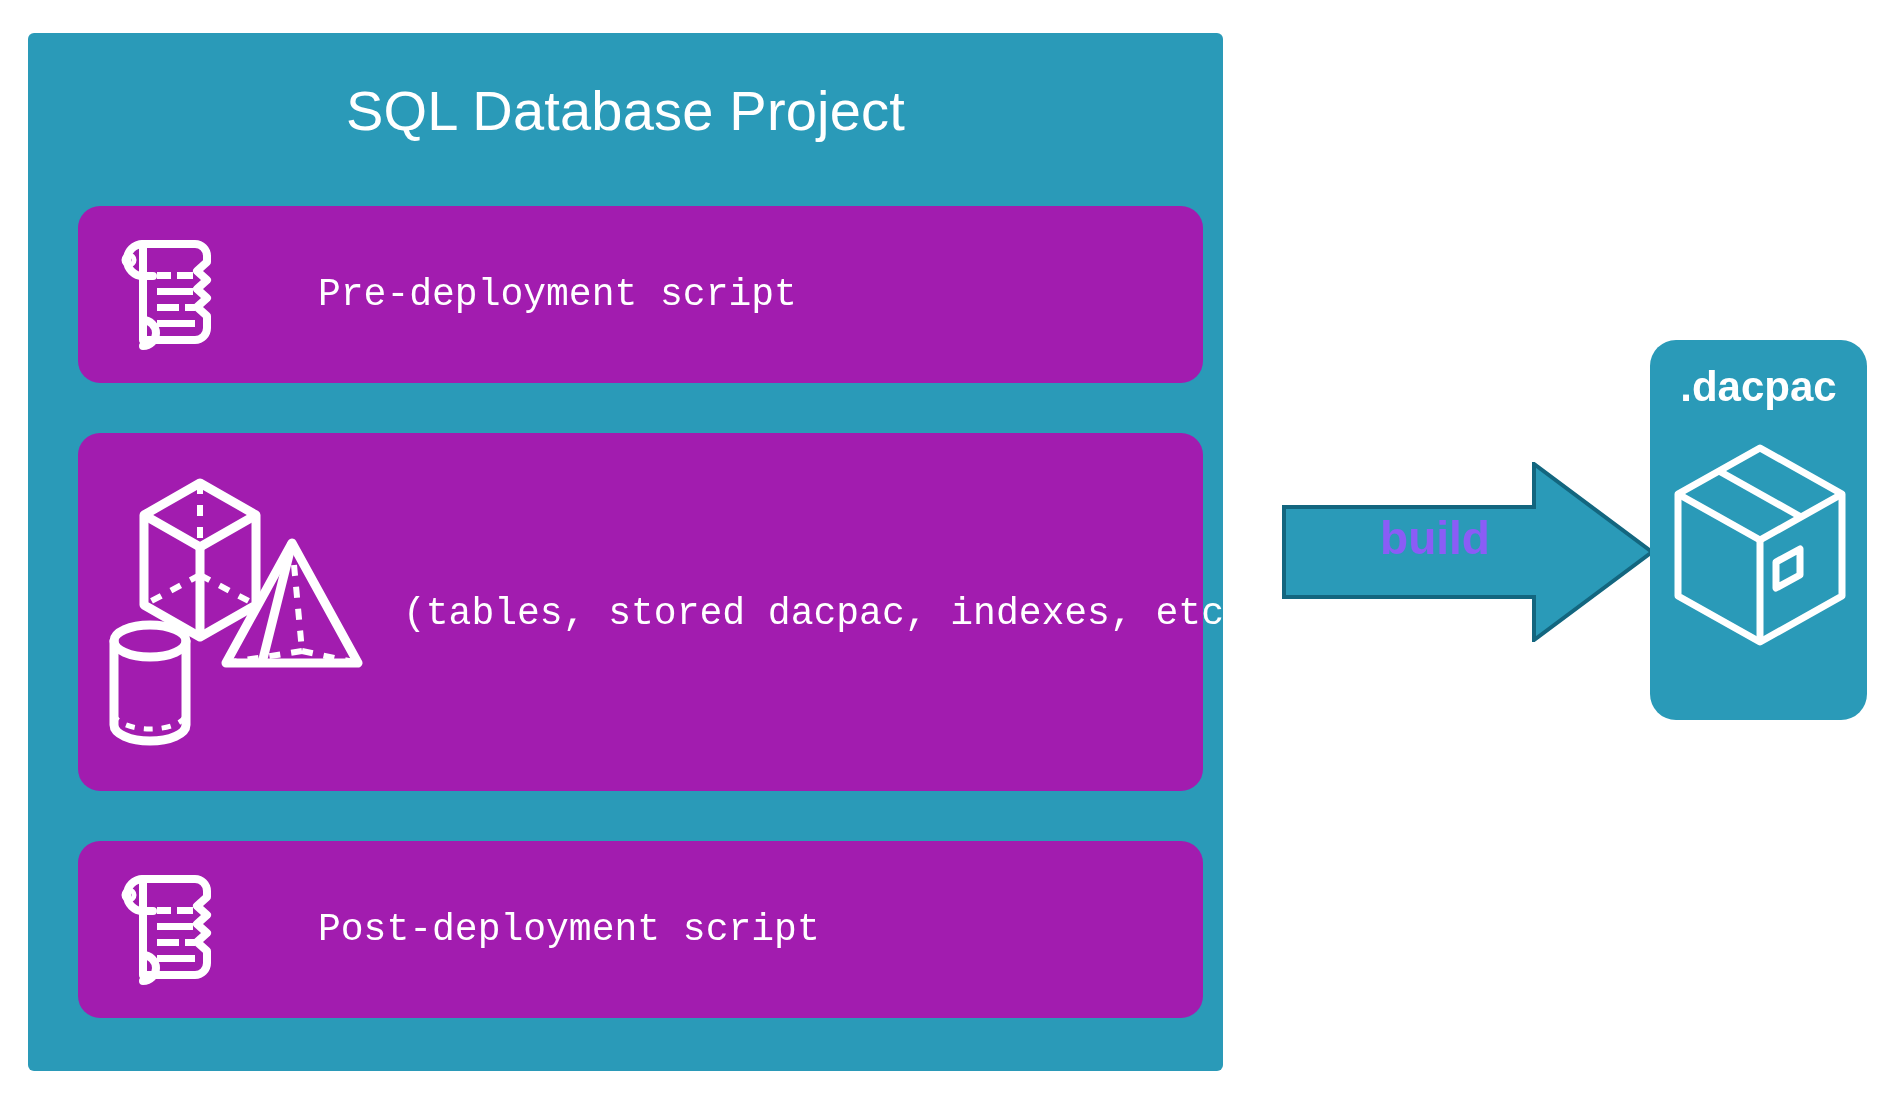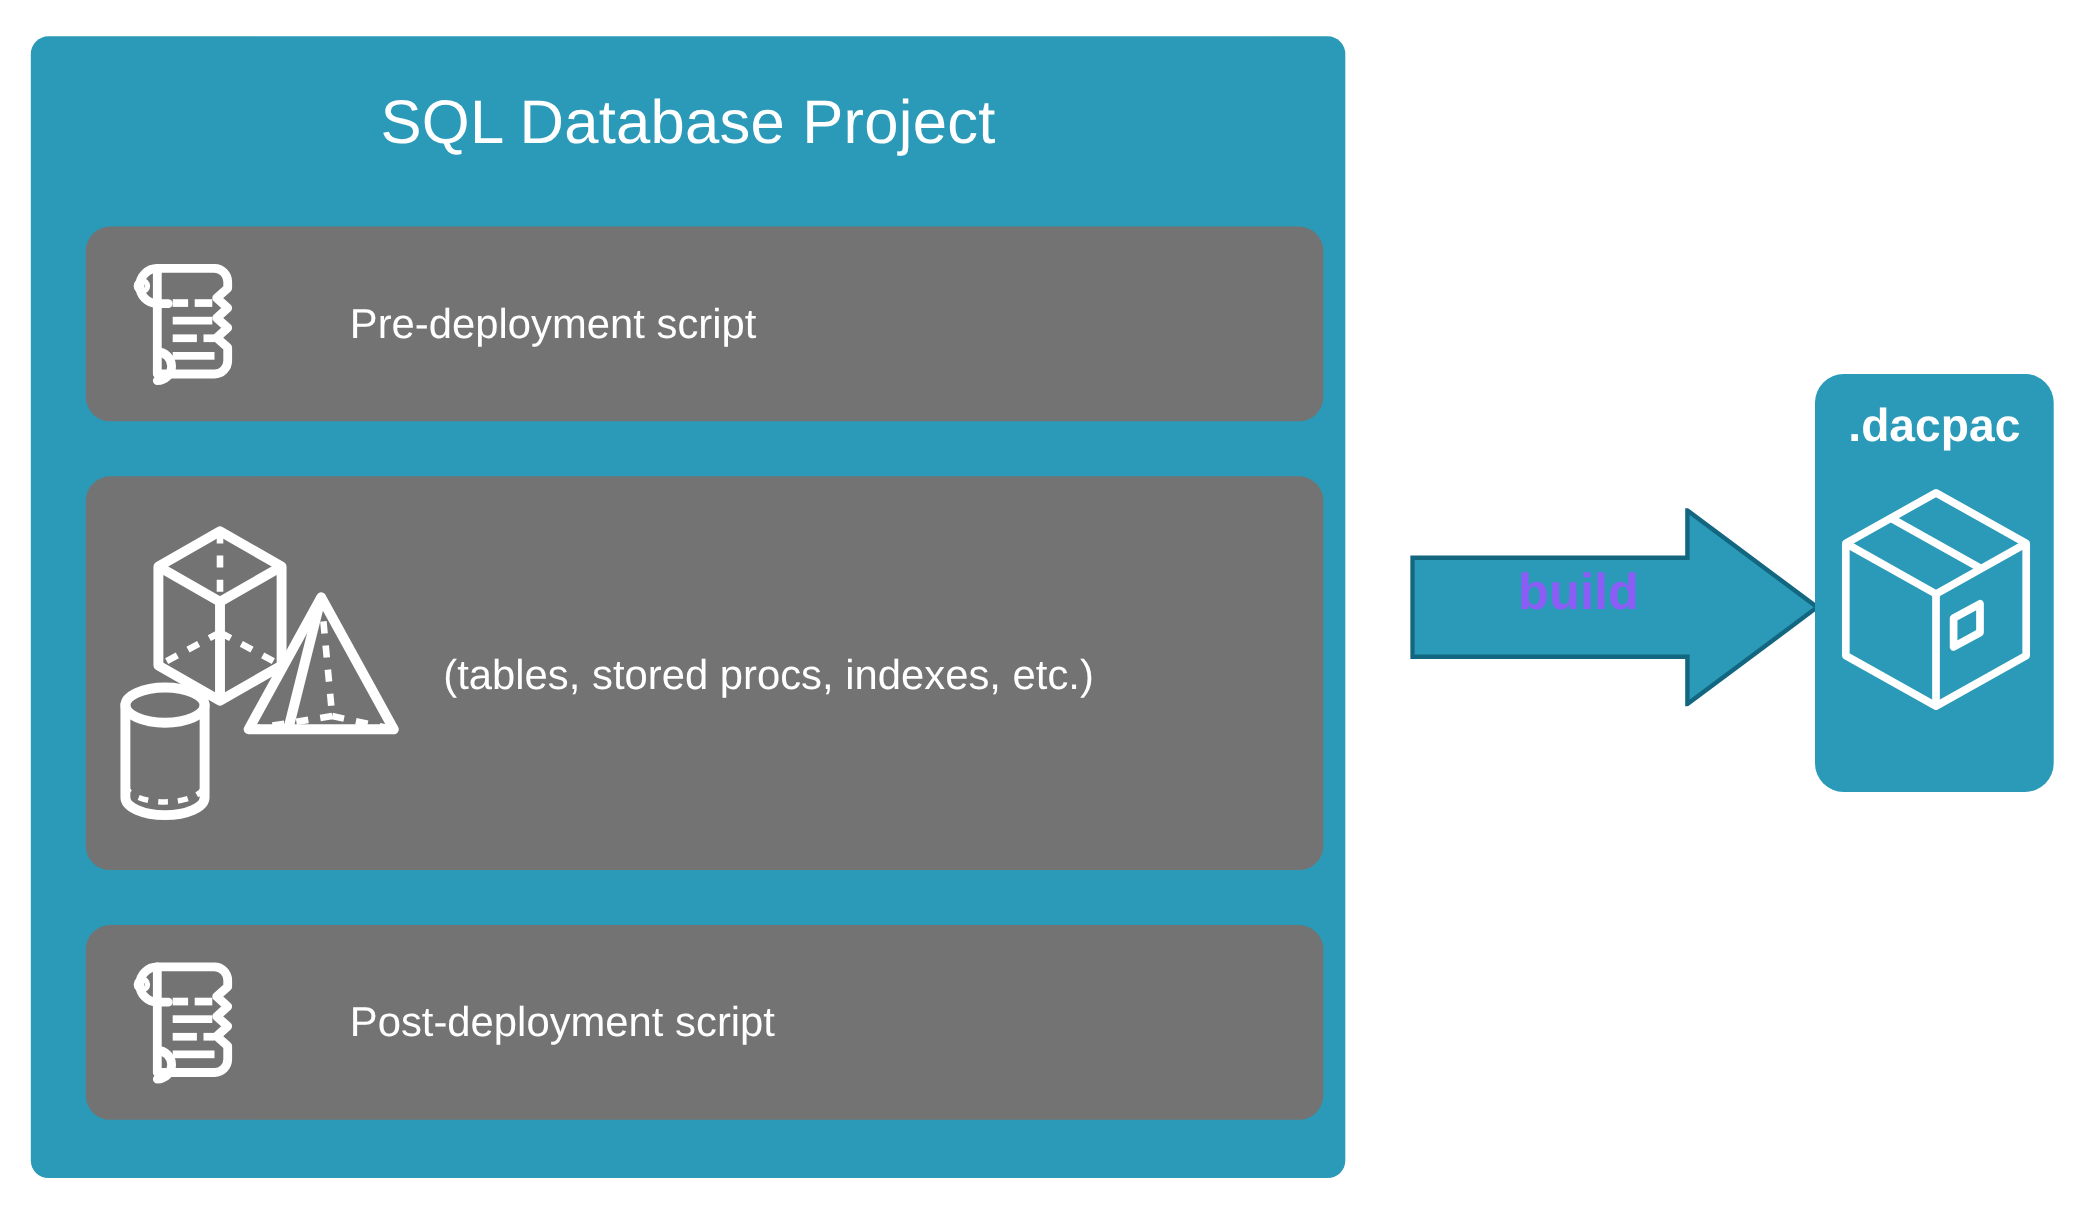--- a/index.html
+++ b/index.html
@@ -21,44 +21,45 @@
   }
 
   
   .project-card {
     position: absolute;
     left: 28px;
     top: 33px;
     width: 1195px;
     height: 1038px;
     background: #2a9ab8;
-    border-radius: 16px;
+    border-radius: 6px;
     box-sizing: border-box;
   }
   .project-title {
     position: absolute;
     left: 0;
     top: 50px;
     width: 1195px;
     text-align: center;
     color: #ffffff;
     font-size: 56px;
     font-weight: 400;
     letter-spacing: 0.2px;
     line-height: 1;
   }
 
   
   .row {
     position: absolute;
     left: 50px;
     width: 1125px;
-    background: #737373;
+    background: #a21caf;
     border-radius: 22px;
     box-sizing: border-box;
+    font-family: Liberation Mono, monospace;
   }
   .row-pre  { top: 173px; height: 177px; }
   .row-objs { top: 400px; height: 358px; }
   .row-post { top: 808px; height: 177px; }
 
   .row-icon {
     position: absolute;
     display: block;
   }
   .icon-scroll-pre  { left: 25px; top: 24px; }
@@ -175,21 +176,21 @@
             <path d="M206 196 L130 208" stroke="#ffffff" stroke-width="6" stroke-dasharray="11 11" fill="none"></path>
             <path d="M206 196 L262 208" stroke="#ffffff" stroke-width="6" stroke-dasharray="11 11" fill="none"></path>
           </g>
           <g>
             <path d="M18 186 L18 270 a36 16 0 0 0 72 0 L90 186" stroke="#ffffff" stroke-width="9" stroke-linejoin="round" stroke-linecap="round" fill="none"></path>
             <ellipse cx="54" cy="186" rx="36" ry="16" stroke="#ffffff" stroke-width="9" fill="none"></ellipse>
             <path d="M18 258 a36 16 0 0 0 72 0" stroke="#ffffff" stroke-width="5" stroke-dasharray="9 9" fill="none"></path>
           </g>
         </svg>
       </span>
-      <span class="row-label label-objs"><br><span>(tables, stored procs, indexes, etc.)</span></span>
+      <span class="row-label label-objs"><br><span>(tables, stored dacpac, indexes, etc.)</span></span>
     </div>
 
     <div class="row row-post">
       <span class="row-icon icon-scroll-post">
         <svg width="124" height="130" viewBox="0 0 124 130" fill="none" xmlns="http://www.w3.org/2000/svg">
           <path d="M40 14 H92 a12 12 0 0 1 12 12 v6 l-10 9 10 9 -10 9 10 9 -10 9 10 9 v12 a12 12 0 0 1 -12 12 H40 Z" stroke="#ffffff" stroke-width="8" stroke-linejoin="round" stroke-linecap="round" fill="none"></path>
           <path d="M40 14 a16 16 0 1 0 0 32 h10" stroke="#ffffff" stroke-width="8" stroke-linejoin="round" stroke-linecap="round" fill="none"></path>
           <circle cx="26" cy="30" r="5" stroke="#ffffff" stroke-width="5" fill="none"></circle>
           <path d="M40 116 a13 13 0 1 0 0 -26" stroke="#ffffff" stroke-width="8" stroke-linejoin="round" stroke-linecap="round" fill="none"></path>
           <rect x="54" y="42" width="14" height="7" fill="#ffffff"></rect>

